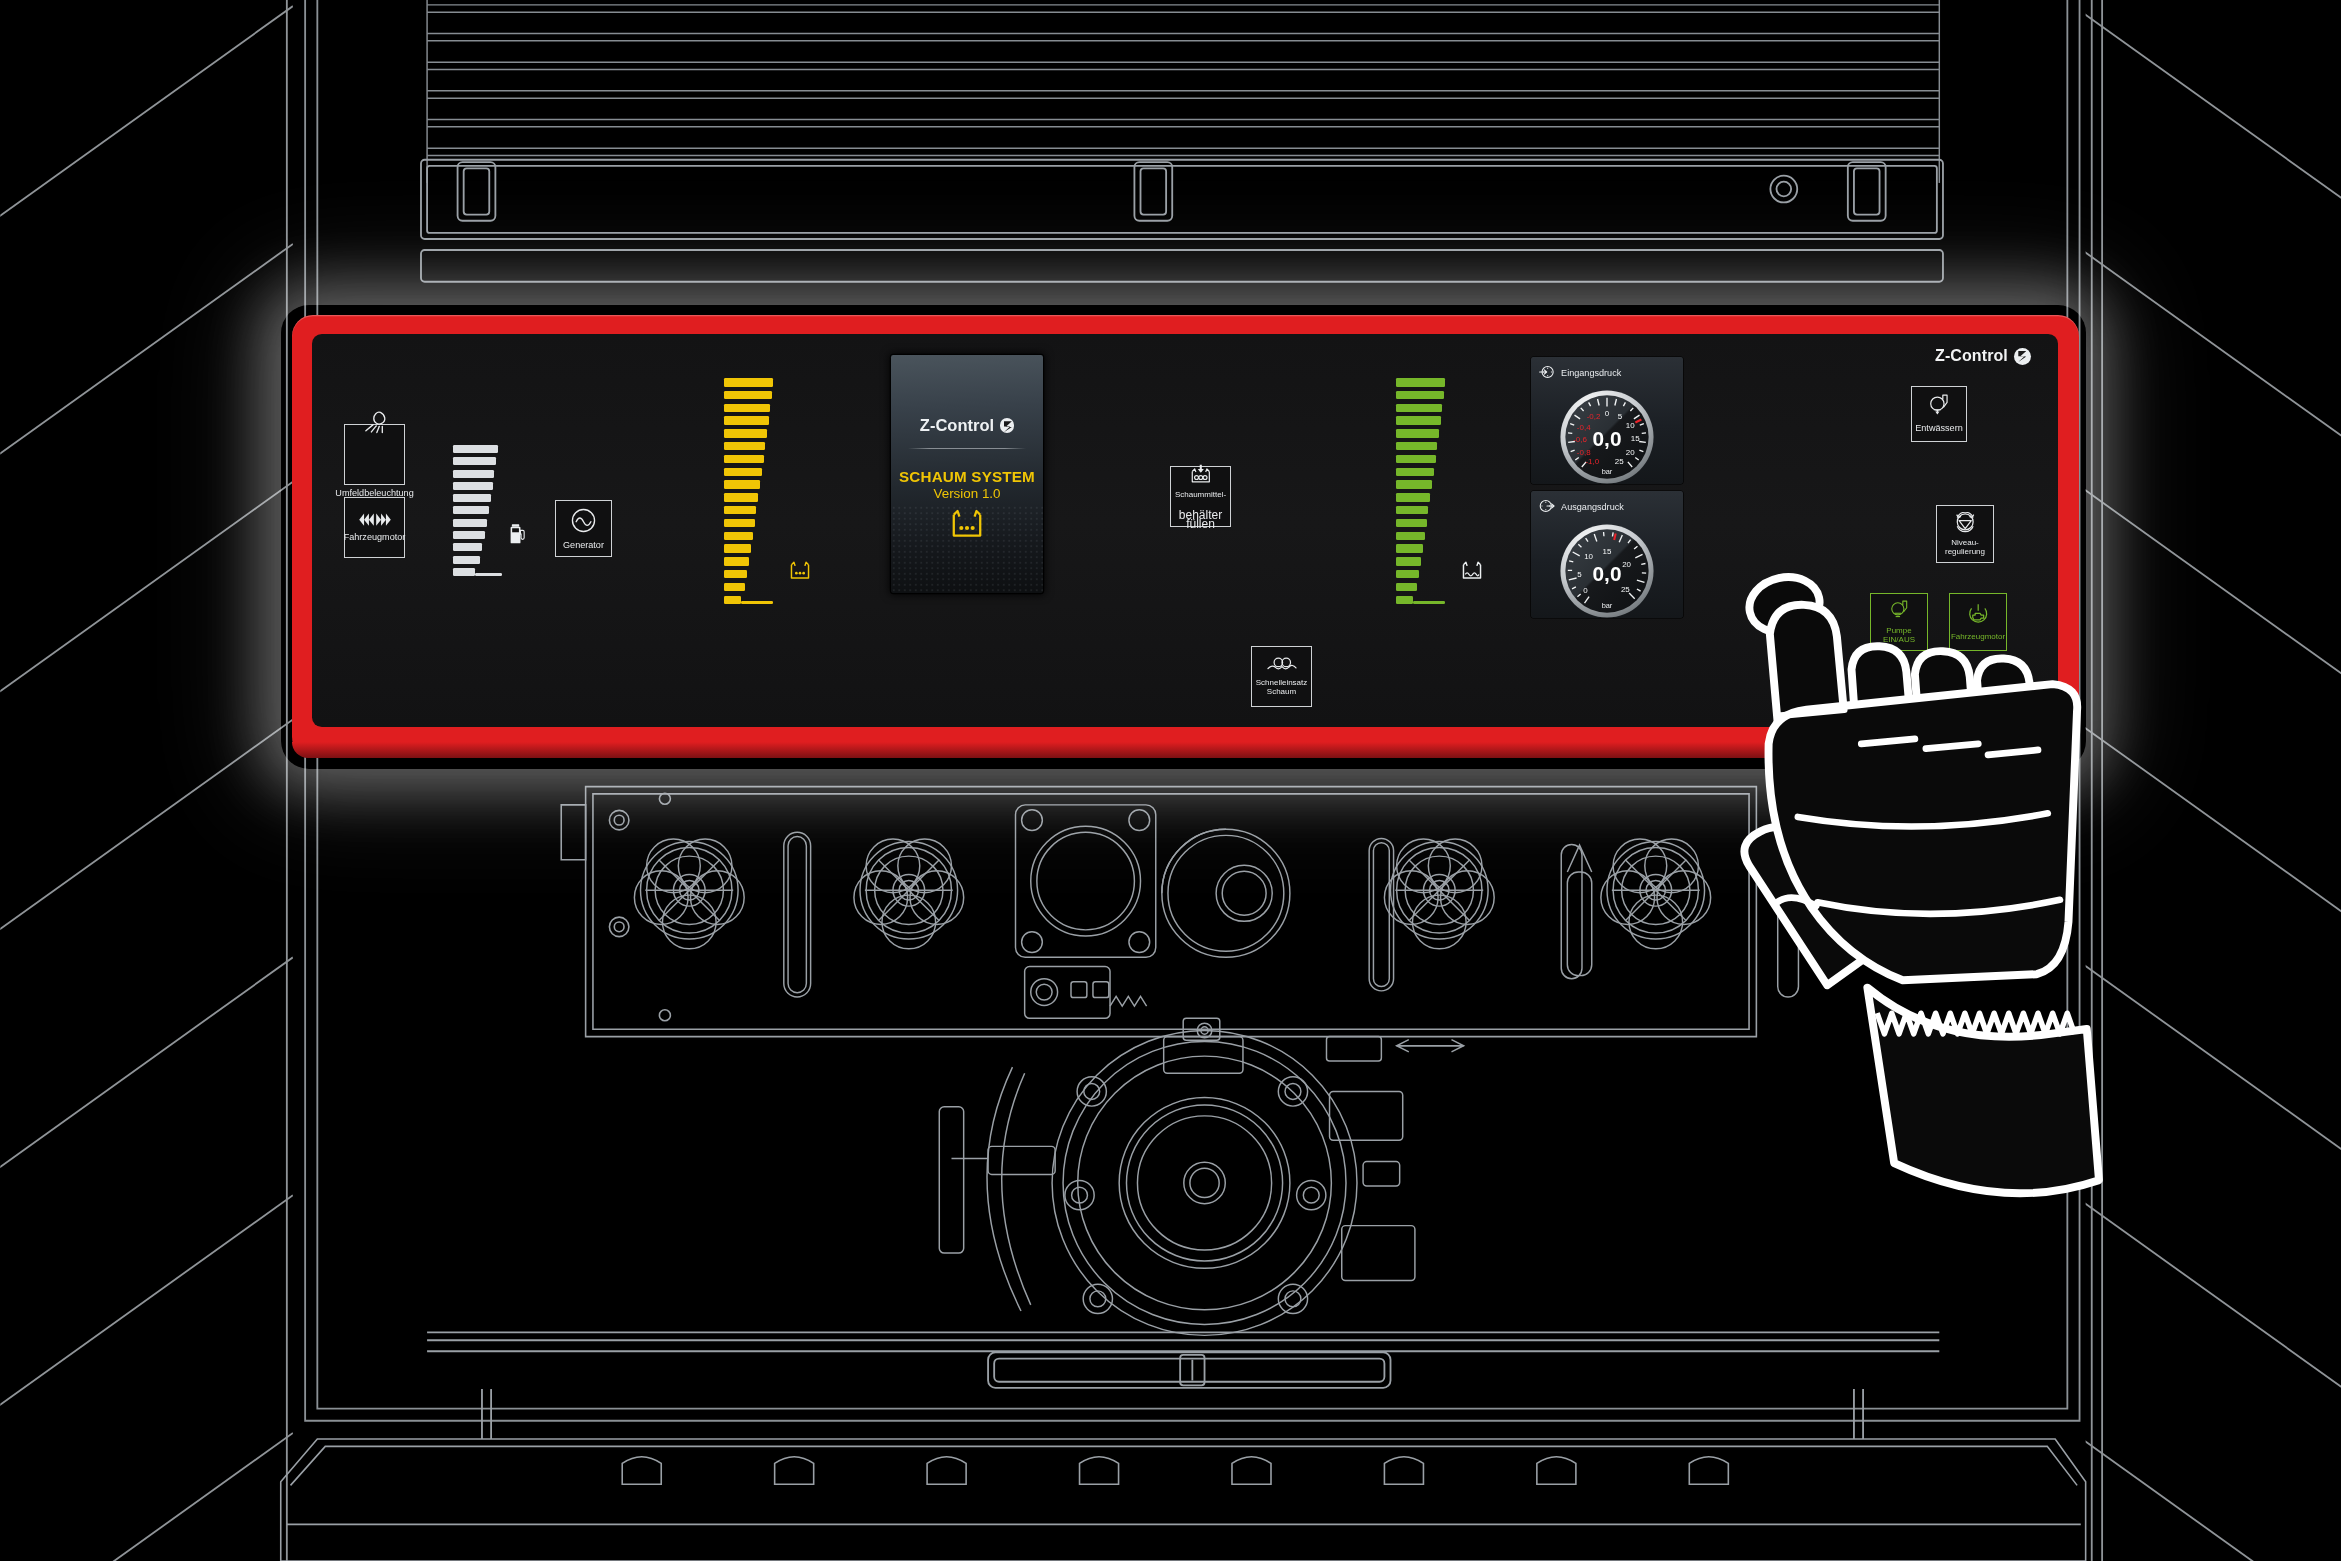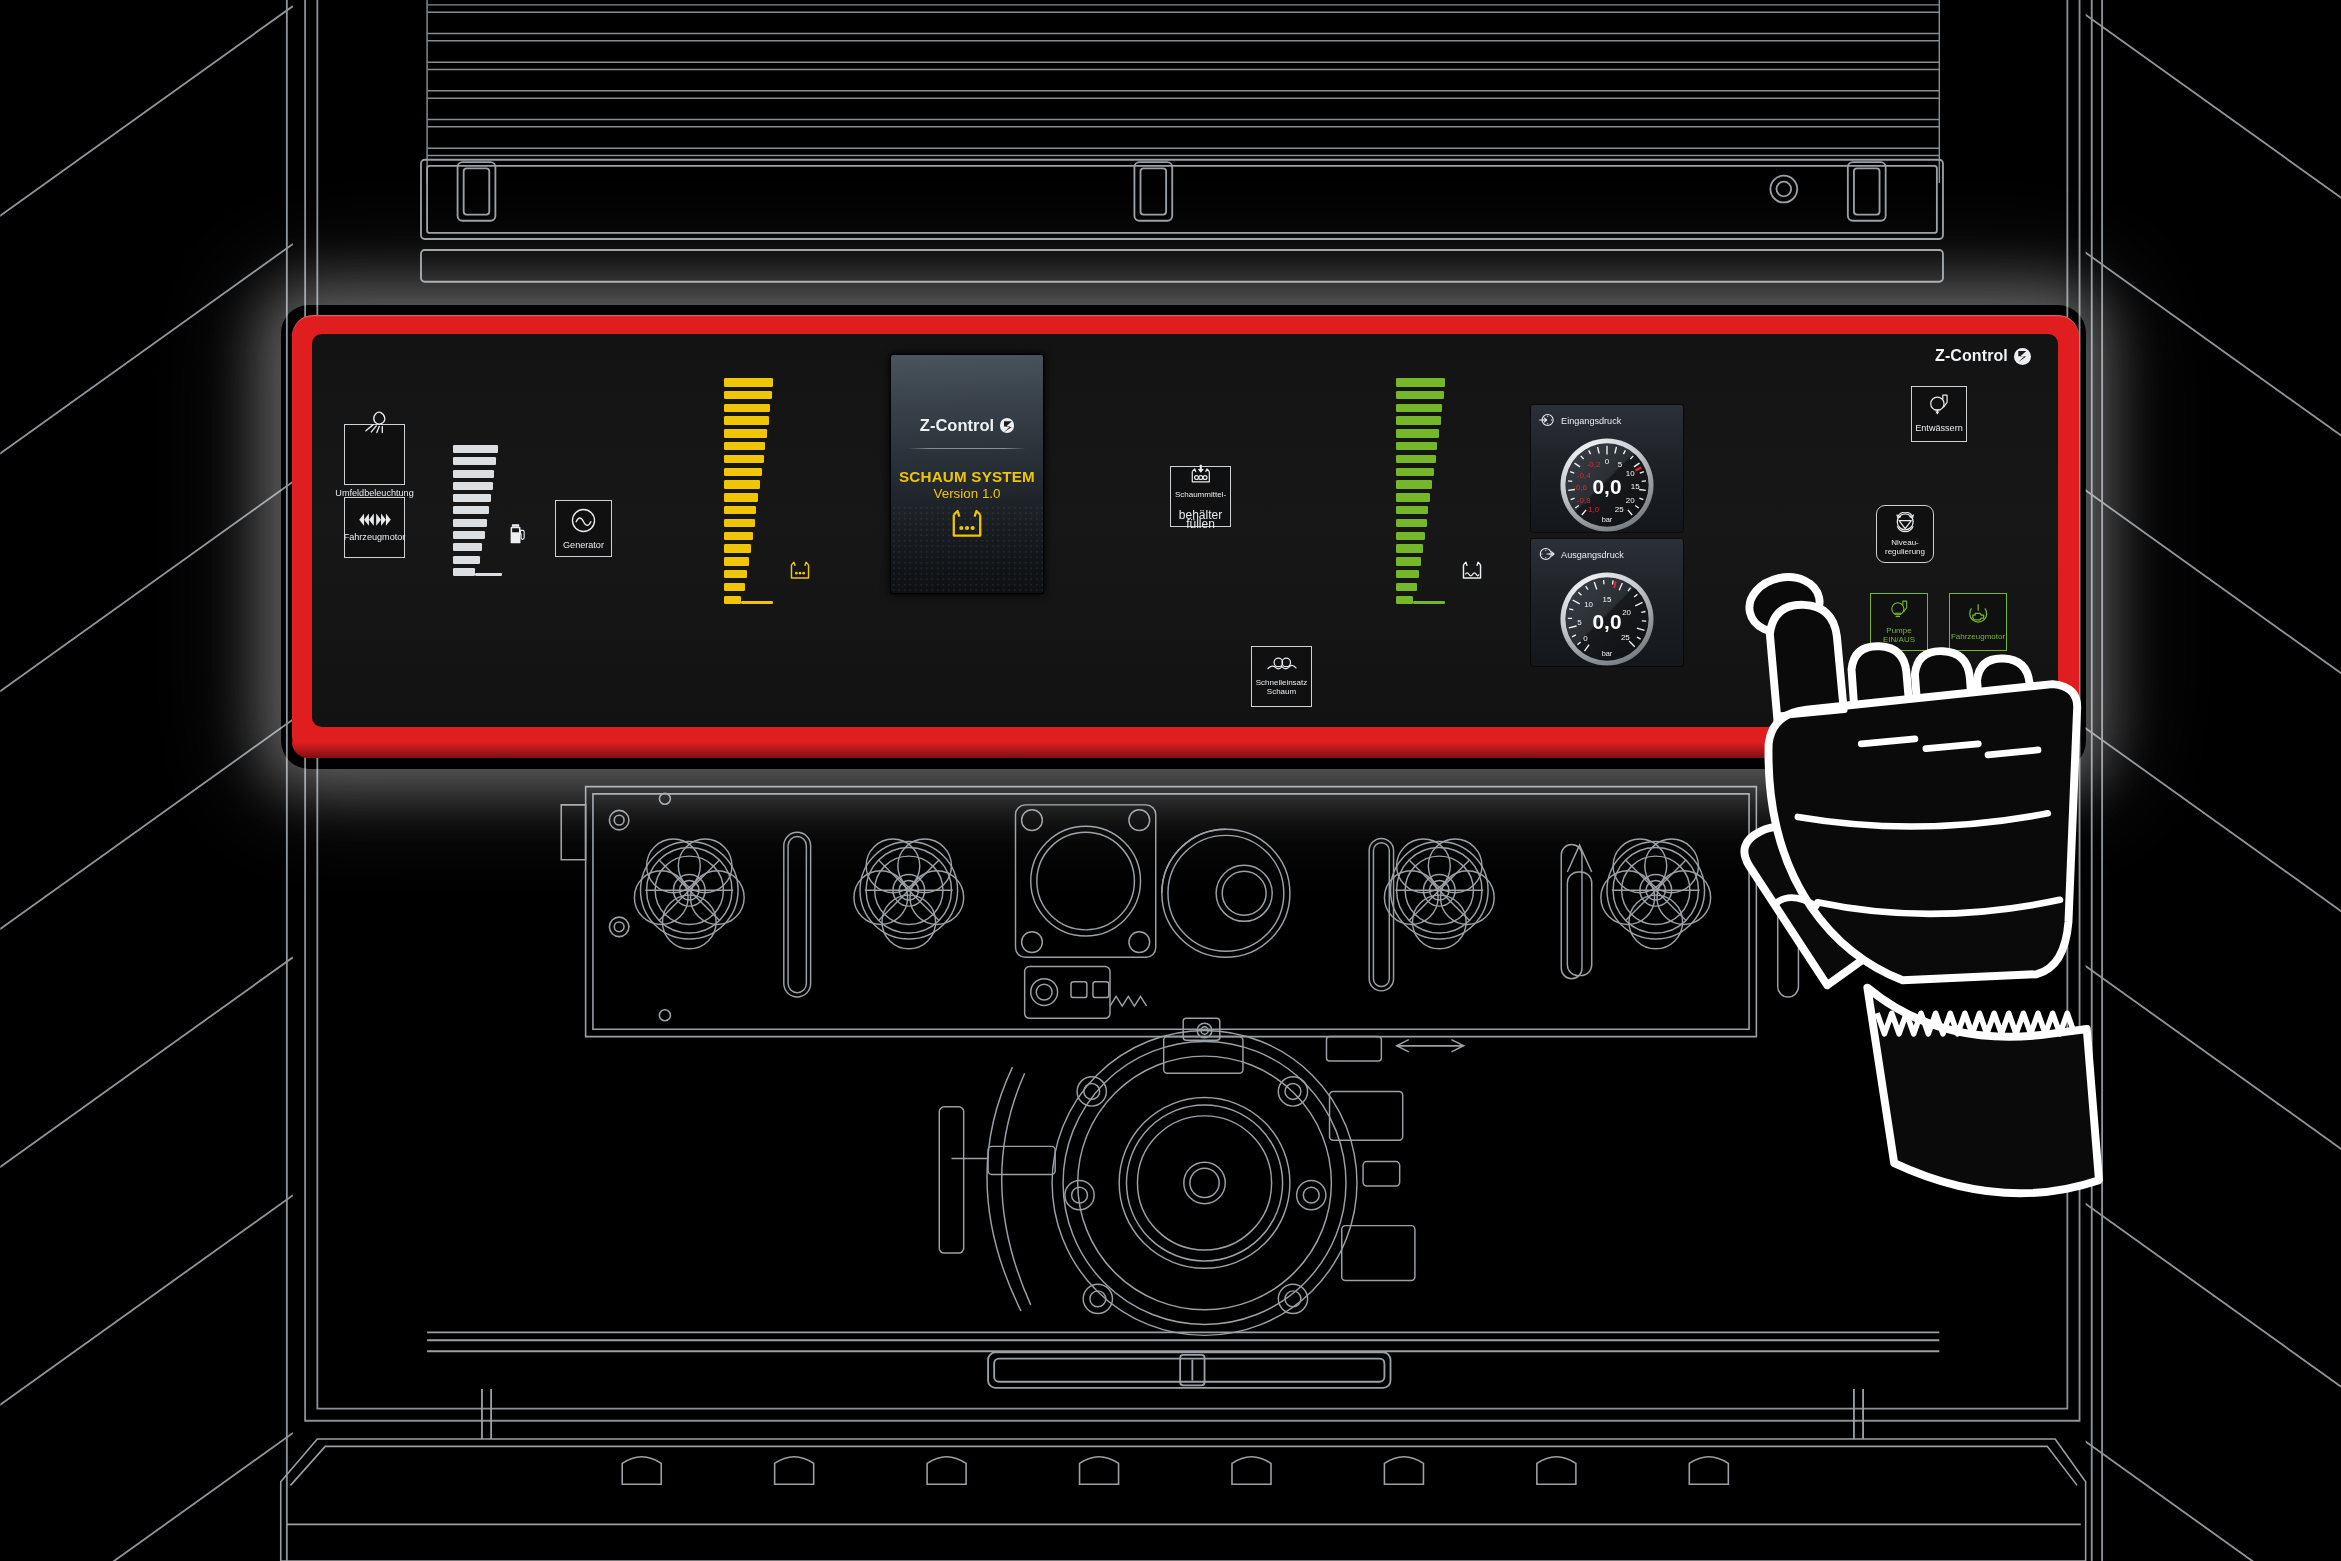--- a/index.html
+++ b/index.html
@@ -66,21 +66,21 @@
   #display .drule{position:absolute;left:17px;right:17px;top:93px;height:0.6px;
     background:linear-gradient(90deg,rgba(255,255,255,0) 0%,rgba(210,215,220,.55) 18%,rgba(210,215,220,.55) 82%,rgba(255,255,255,0) 100%);}
   #display .dsys{position:absolute;left:0;right:0;top:113px;text-align:center;color:#f0c505;
     font-size:15.2px;font-weight:bold;letter-spacing:0.2px;}
   #display .dver{position:absolute;left:0;right:0;top:131px;text-align:center;color:#f0c505;font-size:13.4px;}
   #display .dicon{position:absolute;left:0;right:0;top:154px;display:flex;justify-content:center;}
 
   
   .gcard{position:absolute;width:152px;height:127px;border-radius:2.4px;
     background:linear-gradient(180deg,#2b3036 0%,#1b1f24 55%,#14171a 100%);
-    box-shadow:0 0 0 0.6px #000;overflow:hidden;margin-top:48px;}
+    box-shadow:0 0 0 0.6px #000;overflow:hidden;}
   .gcard .ghead{position:absolute;left:8px;top:6.7px;display:flex;align-items:center;gap:6.1px;}
   .gcard .ghead .gtxt{color:#e9ecef;font-size:9.1px;}
   .gcard .gdial{position:absolute;left:50%;top:30.5px;transform:translateX(-50%);}
 
   
   #glove{position:absolute;left:1732px;top:561px;width:378px;height:646px;}
 
   
   .nosel{user-select:none;}
 </style>
@@ -769,21 +769,21 @@
           <circle cx="17" cy="16" r="11"></circle>
           <path d="M26 9 L26 2 L33 2 L33 14 L27 22"></path>
           <path d="M11 26 L23 26"></path>
           <path d="M17 26 L17 32"></path>
           <path d="M13.5 29 L17 34 L20.5 29 Z" fill="#e8eaec" stroke="none"></path>
         </svg>
       </span>
       <span class="lbl">Entwässern</span>
     </div>
 
-    <div class="btn" style="left:1564px;top:171px;width:56px;height:56px;border-radius:9px;">
+    <div class="btn" style="left:1624px;top:171px;width:56px;height:56px;">
       <span class="ico">
         <svg width="24.4" height="21" viewBox="0 0 40 34" fill="none" stroke="#e8eaec" stroke-width="2" stroke-linejoin="round">
           <path d="M7 9 a14 14 0 0 1 26 0"></path>
           <path d="M33 9 a14 14 0 0 1 -26 0" transform="translate(0,14)"></path>
           <circle cx="20" cy="16" r="13"></circle>
           <path d="M10 14 L30 14 L20 27 Z"></path>
           <path d="M9 9 L6 4 M9 9 L13 7"></path>
           <path d="M31 9 L34 4 M31 9 L27 7"></path>
         </svg>
       </span>

